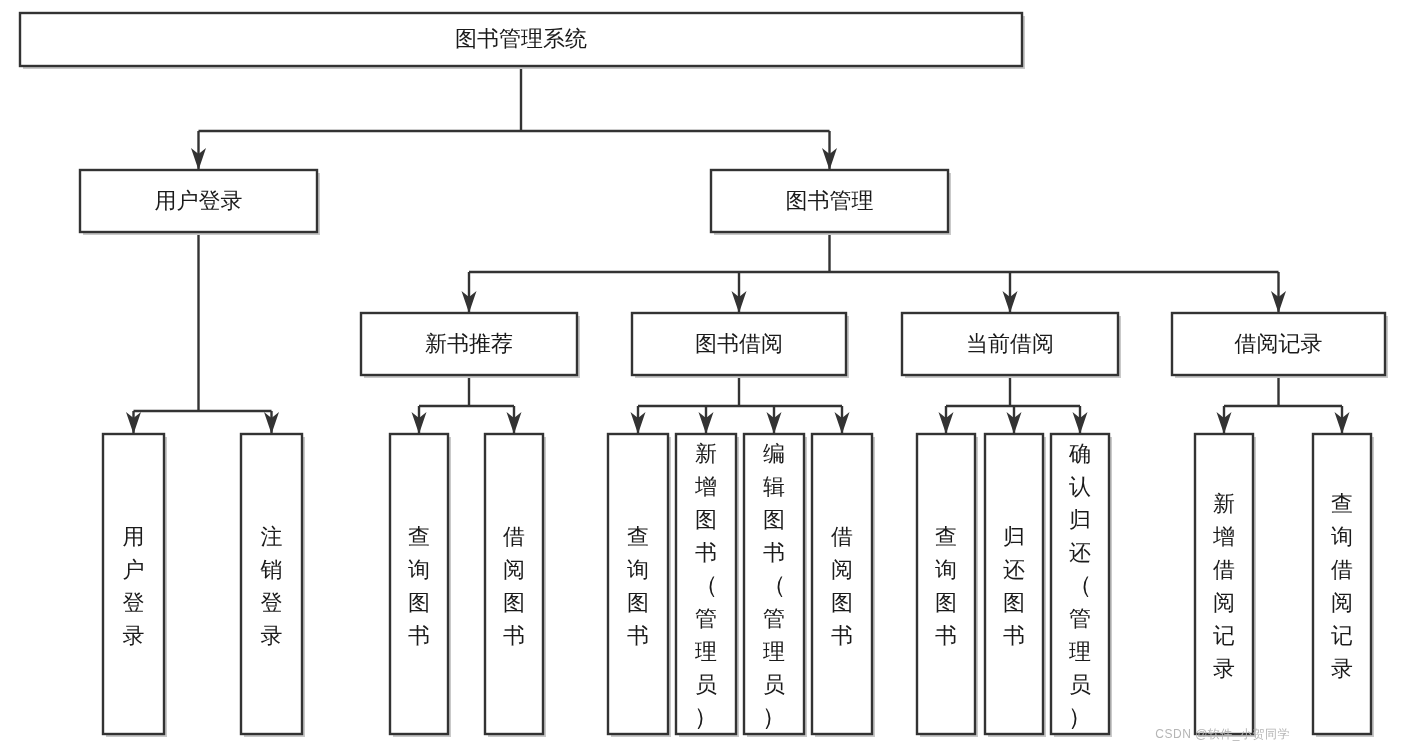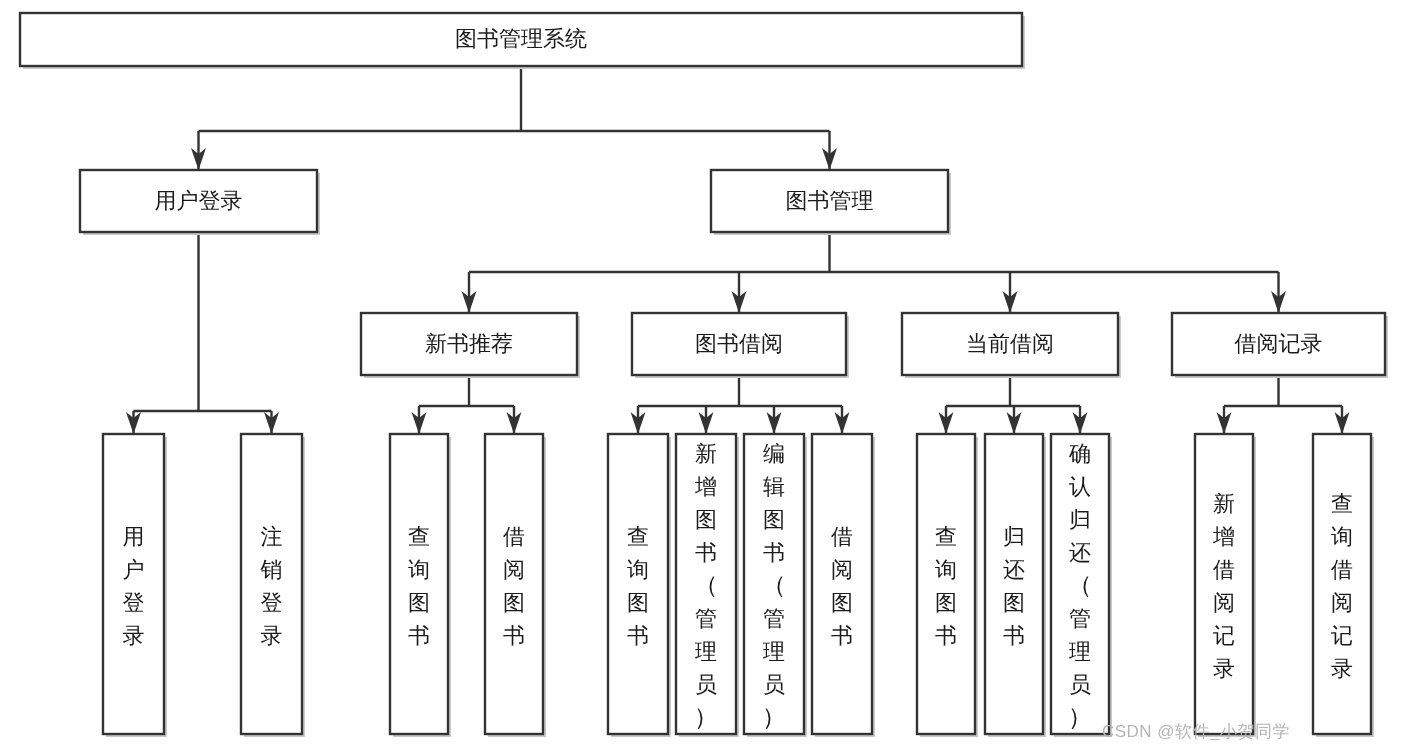--- a/index.html
+++ b/index.html
@@ -56,21 +56,21 @@
     font-family: "Liberation Sans", "DejaVu Sans", sans-serif;
     font-size: 22px;
     fill: #1a1a1a;
     text-anchor: middle;
   }
   .watermark {
     position: absolute;
     right: 8px;
     bottom: 4px;
     font-family: "Liberation Sans", "DejaVu Sans", sans-serif;
-    font-size: 17px;
+    font-size: 12px;
     color: #b5b5b5;
     letter-spacing: 0.5px;
     white-space: nowrap;
     pointer-events: none;
   }
 </style>
 </head>
 <body>
 
 <div id="diagram-root">

